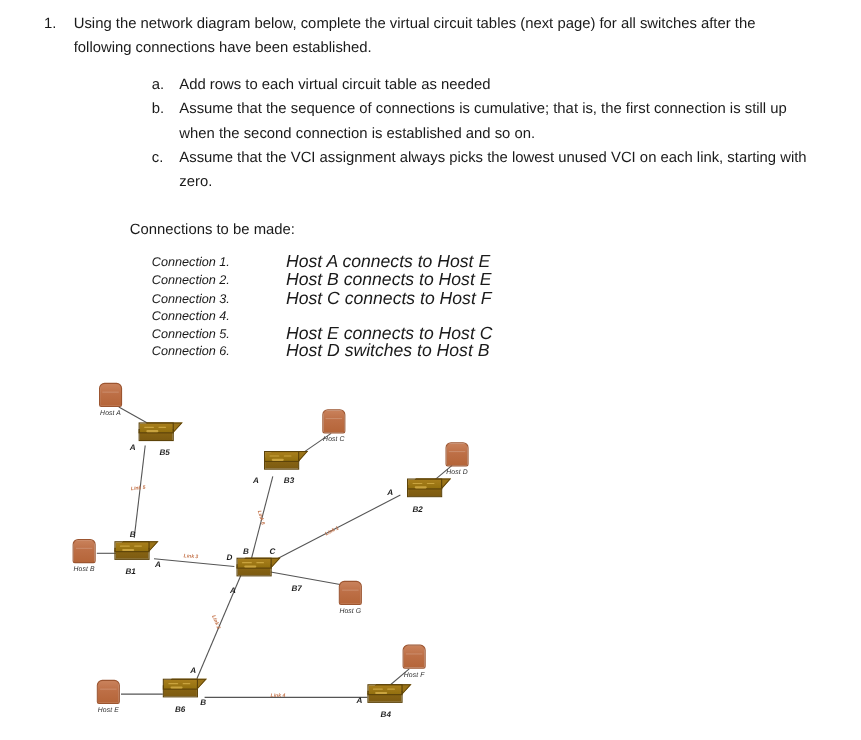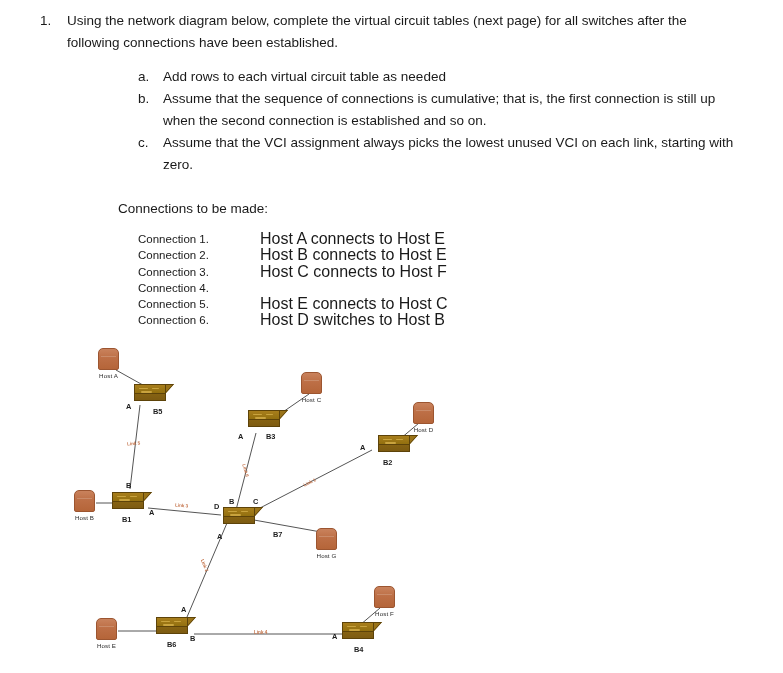--- a/index.html
+++ b/index.html
@@ -72,39 +72,41 @@
 
   .conn-table {
     position: absolute;
     left: 138px;
     top: 231px;
   }
   .conn-row {
     display: flex;
     height: 16.3px;
     align-items: flex-start;
+    font-style: italic;
   }
   .conn-label {
     width: 122px;
     flex: 0 0 122px;
     font-size: 11.5px;
     line-height: 16.3px;
   }
   .conn-desc {
     font-size: 16px;
     line-height: 16.3px;
   }
 
   
   #diagram {
     position: absolute;
-    left: 8px;
+    left: 0;
     top: 340px;
     width: 650px;
     height: 333px;
+    font-style: italic;
   }
   .node {
     position: absolute;
   }
 
   
   .host-ico {
     width: 21px;
     height: 22px;
     background: linear-gradient(180deg, #c9825c 0%, #bd6f46 45%, #b56539 100%);

